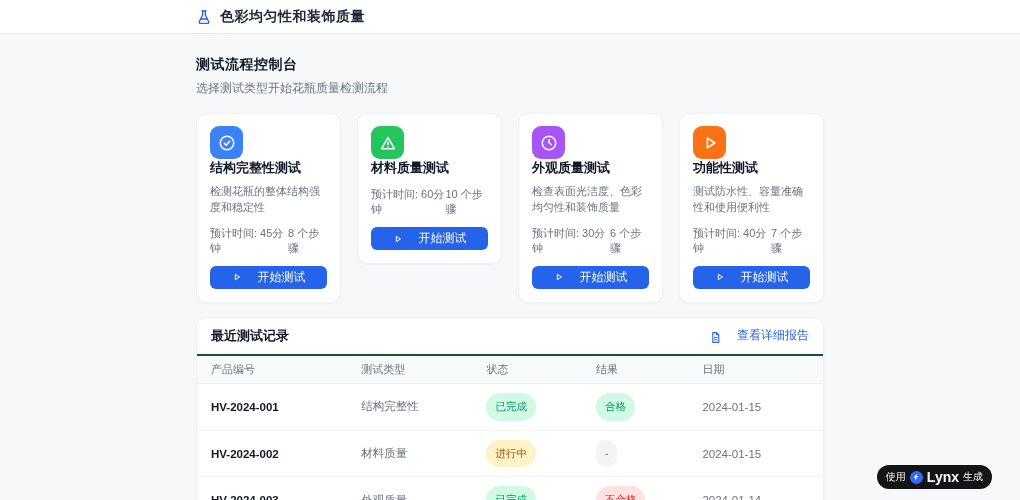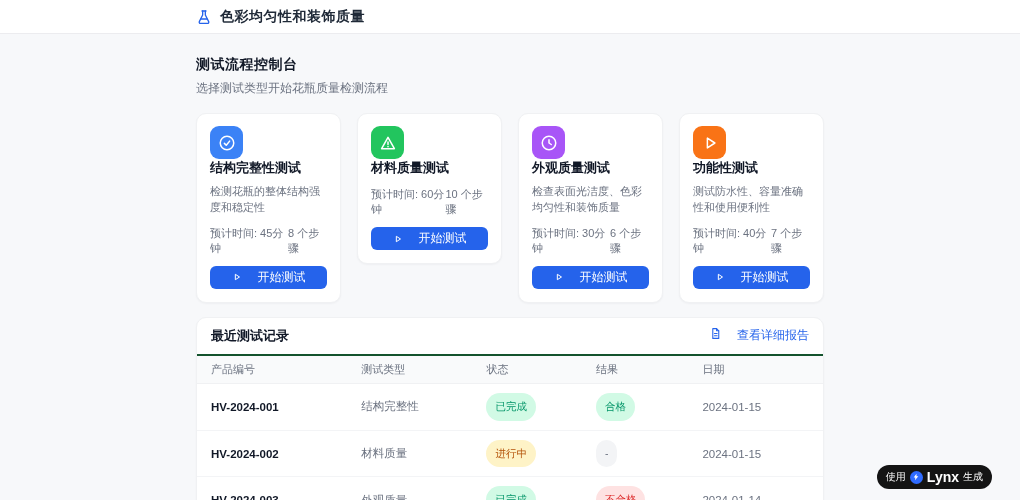--- a/index.html
+++ b/index.html
@@ -78,21 +78,21 @@
     border-radius: 10px;
     box-shadow: 0 1px 2px rgba(17, 24, 39, 0.04);
     overflow: hidden;
   }
   .records-header {
     display: flex; align-items: center; justify-content: space-between;
     padding: 9px 14px;
   }
   .records-title { font-size: 13px; font-weight: bold; color: #111827; }
   .report-link {
-    display: flex; align-items: flex-start; gap: 15px;
+    display: flex; align-items: flex-end; gap: 15px;
     color: #2563eb; font-size: 12px; cursor: pointer; text-decoration: none;
   }
   .report-link svg { width: 13px; height: 13px; }
 
   table { width: 100%; border-collapse: collapse; }
   thead th {
     background: #f9fafb;
     border-top: 2px solid #14532d;
     border-bottom: 1px solid #f0f1f3;
     font-weight: normal; font-size: 11px; color: #6b7280;

